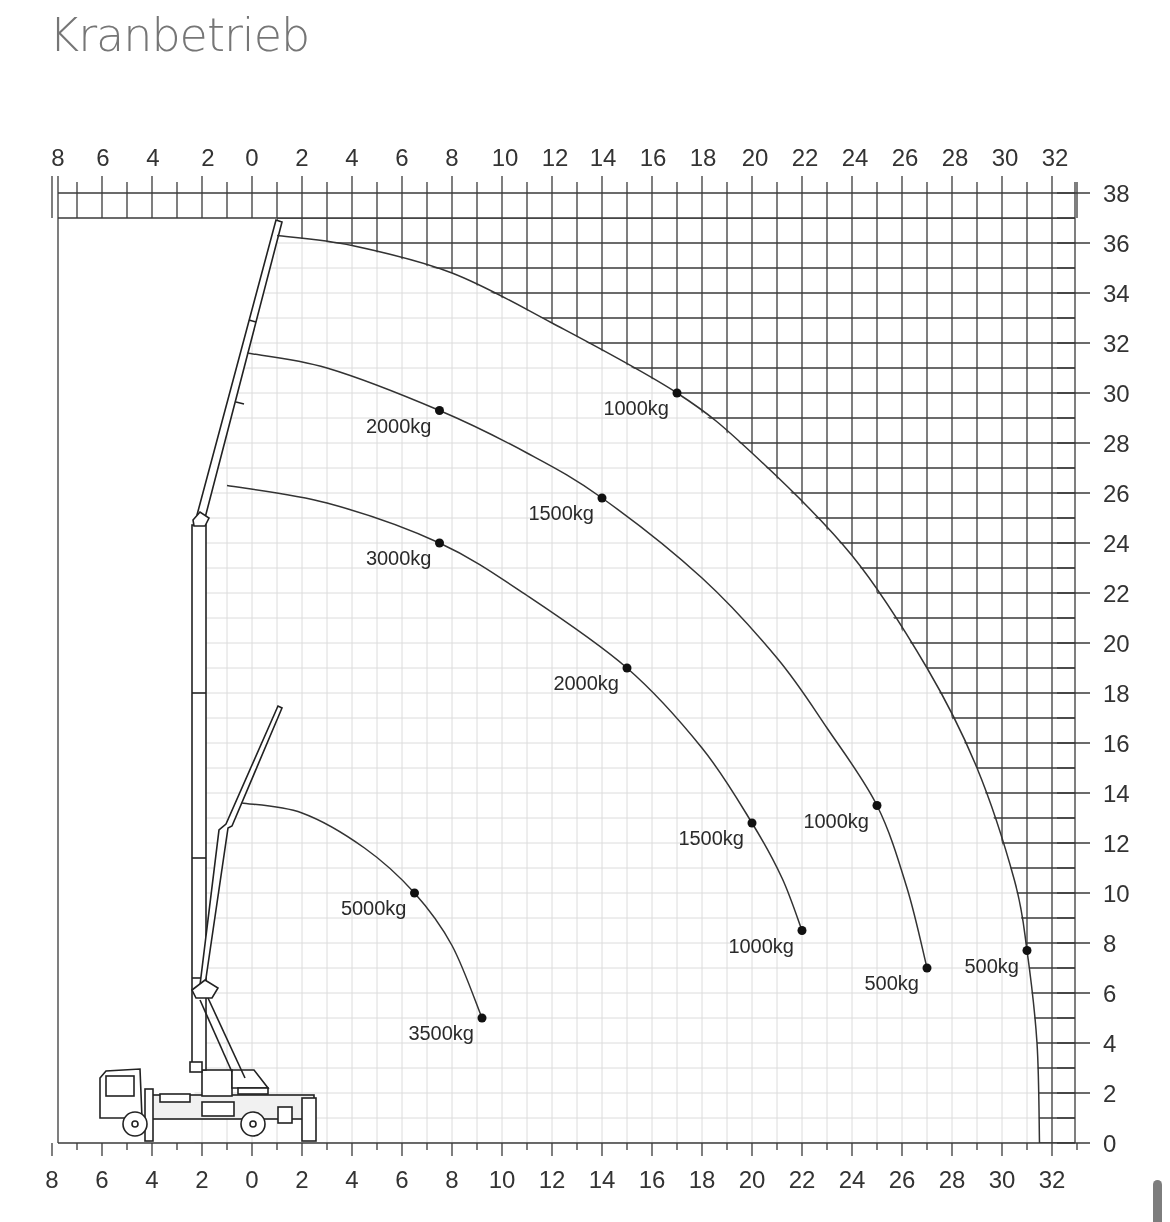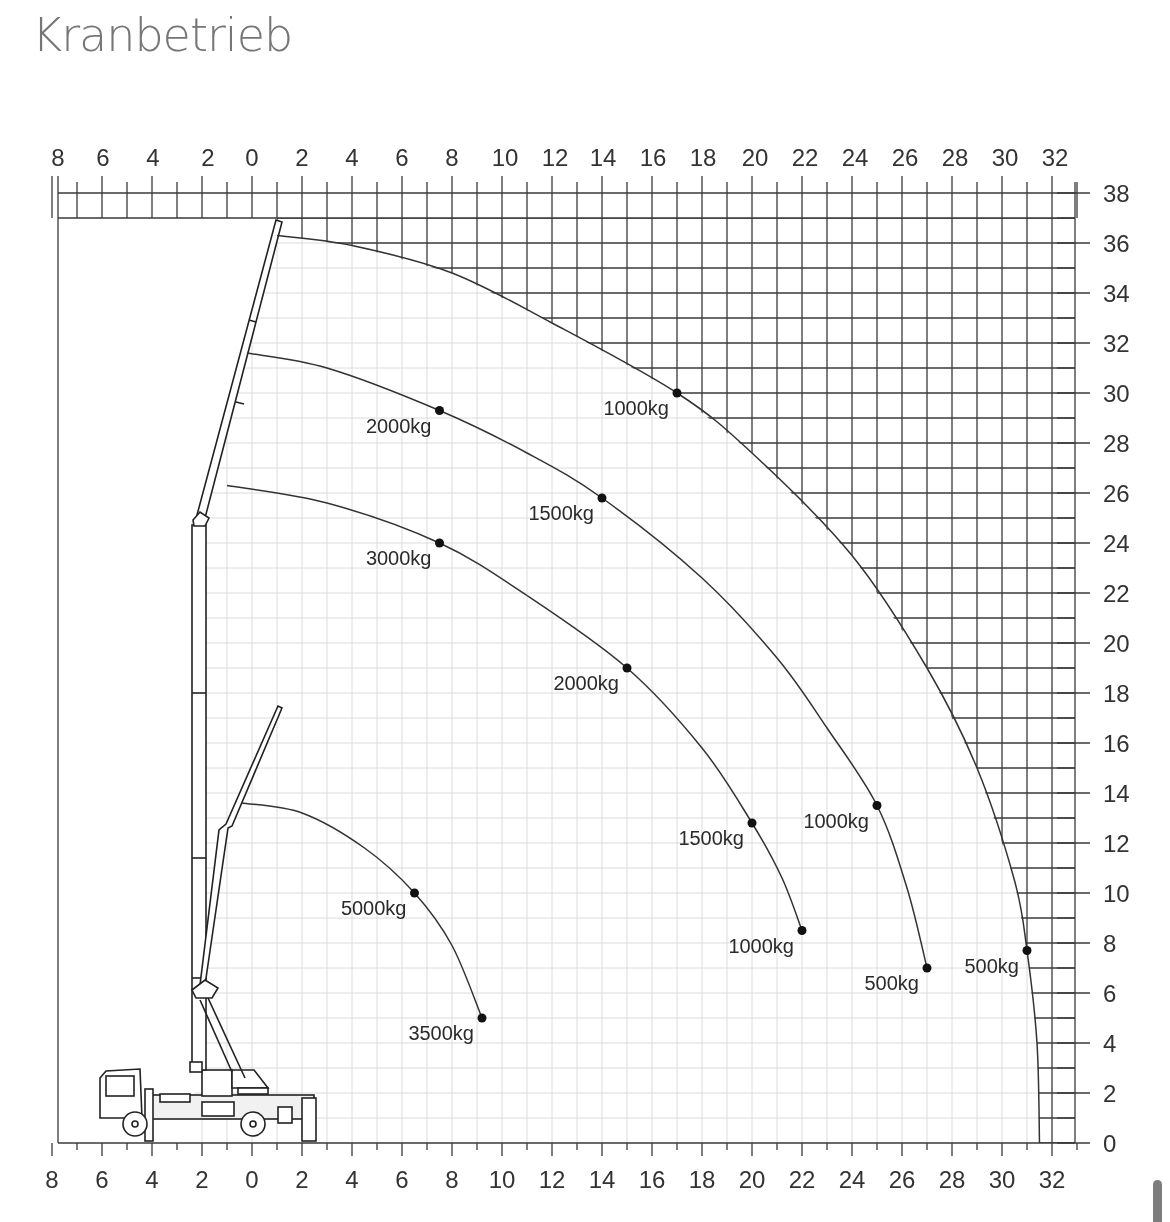--- a/index.html
+++ b/index.html
@@ -1,17 +1,17 @@
 <!DOCTYPE html>
 <html><head>
 <meta charset="utf-8">
 <style>
   html,body{margin:0;padding:0;background:#ffffff;}
   body{width:1170px;height:1222px;position:relative;overflow:hidden;font-family:"DejaVu Sans","Liberation Sans",sans-serif;}
-  #page-title{position:absolute;left:32px;top:8px;font-family:"DejaVu Sans",sans-serif;font-weight:200;font-size:46px;color:#767676;letter-spacing:-1px;}
+  #page-title{position:absolute;left:49px;top:8px;font-family:"DejaVu Sans",sans-serif;font-weight:200;font-size:46px;color:#767676;letter-spacing:-1px;}
   #chart-svg{position:absolute;left:0;top:0;}
   .tick-label{font-family:"Liberation Sans",sans-serif;font-size:24px;fill:#333;}
   .pt-label{font-family:"Liberation Sans",sans-serif;font-size:20px;fill:#2a2a2a;}
   #scrollbar{position:absolute;left:1153px;top:1180px;width:9px;height:42px;background:#7d7d7d;border-radius:5px 5px 0 0;}
 </style>
 </head>
 <body>
 
 <div id="page-title">Kranbetrieb</div>
 

